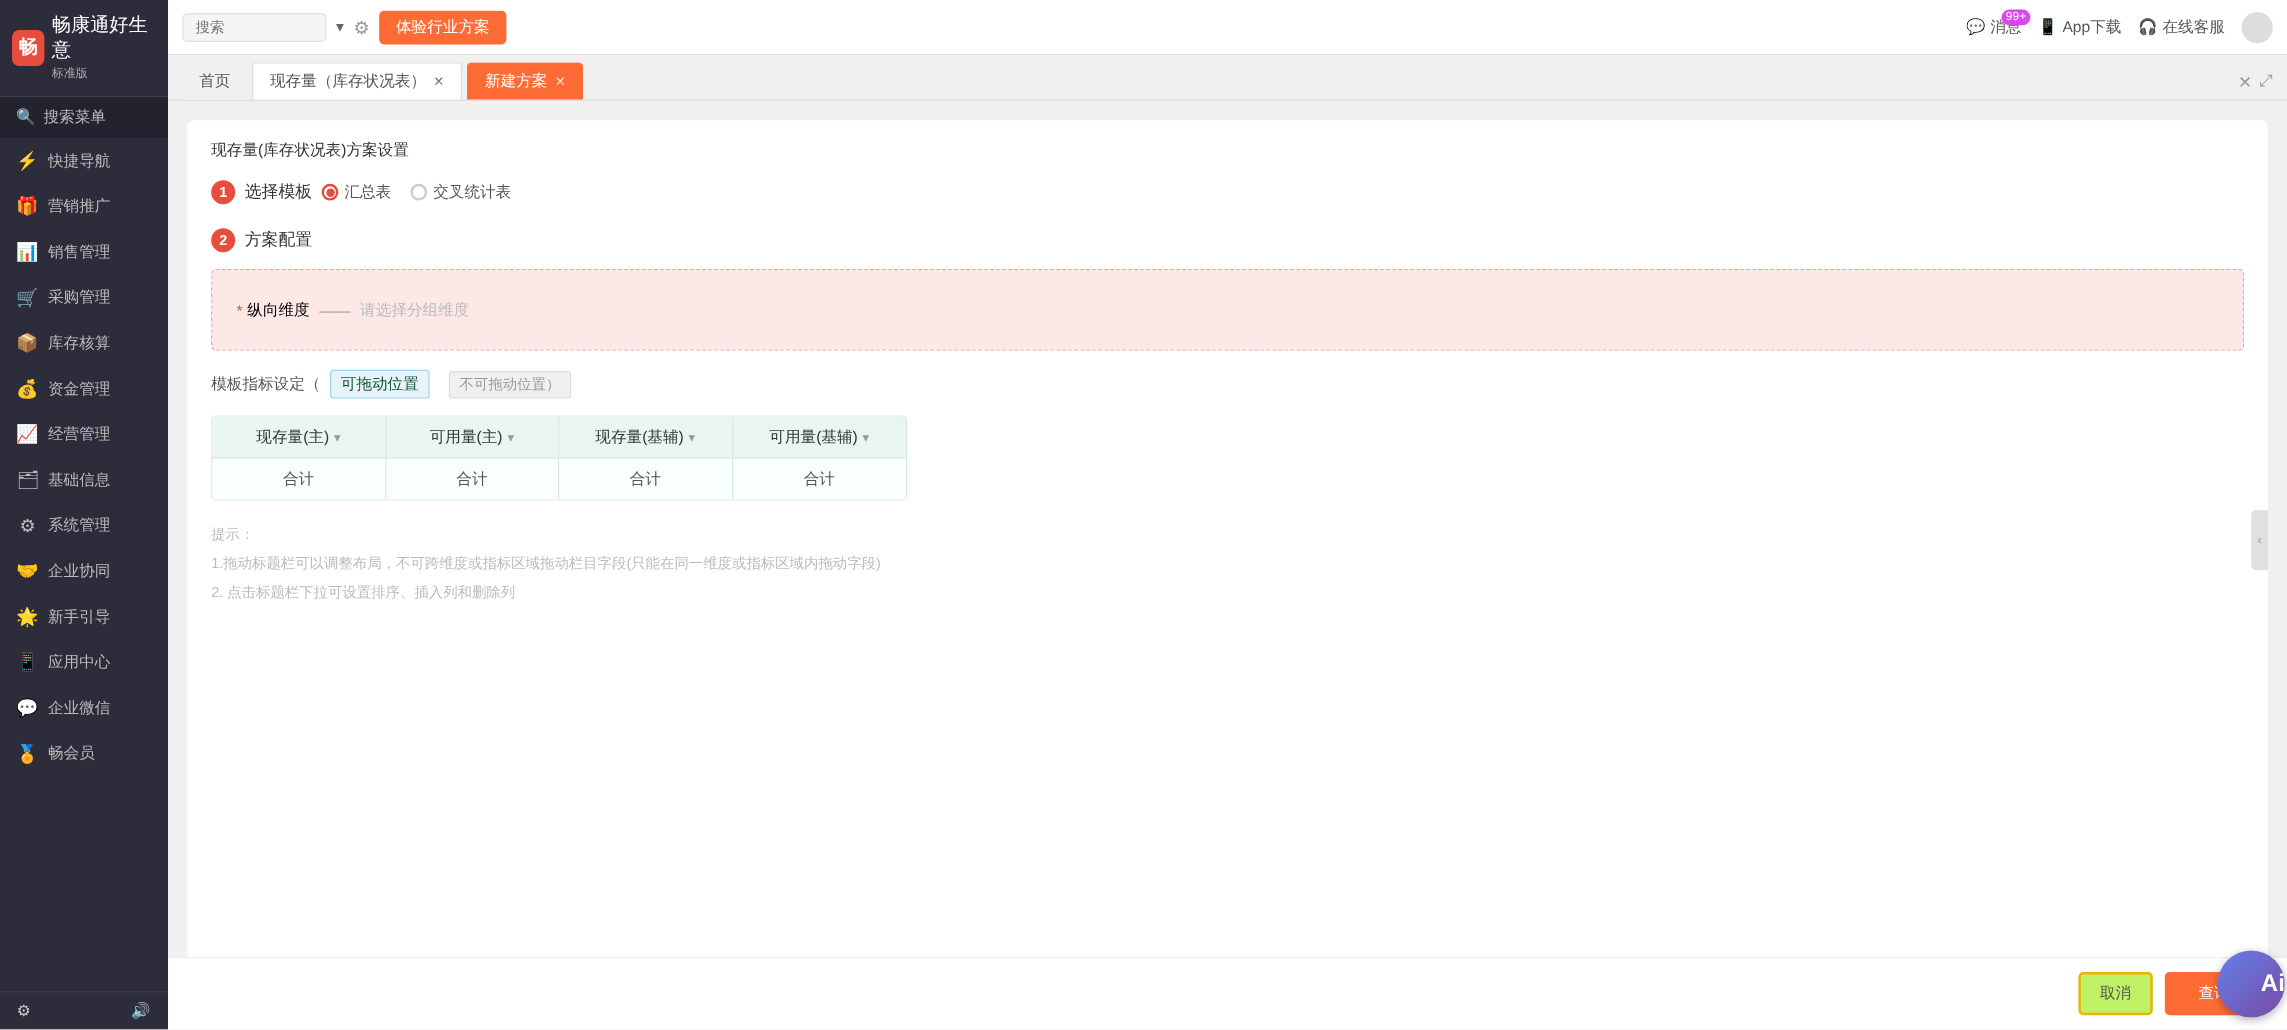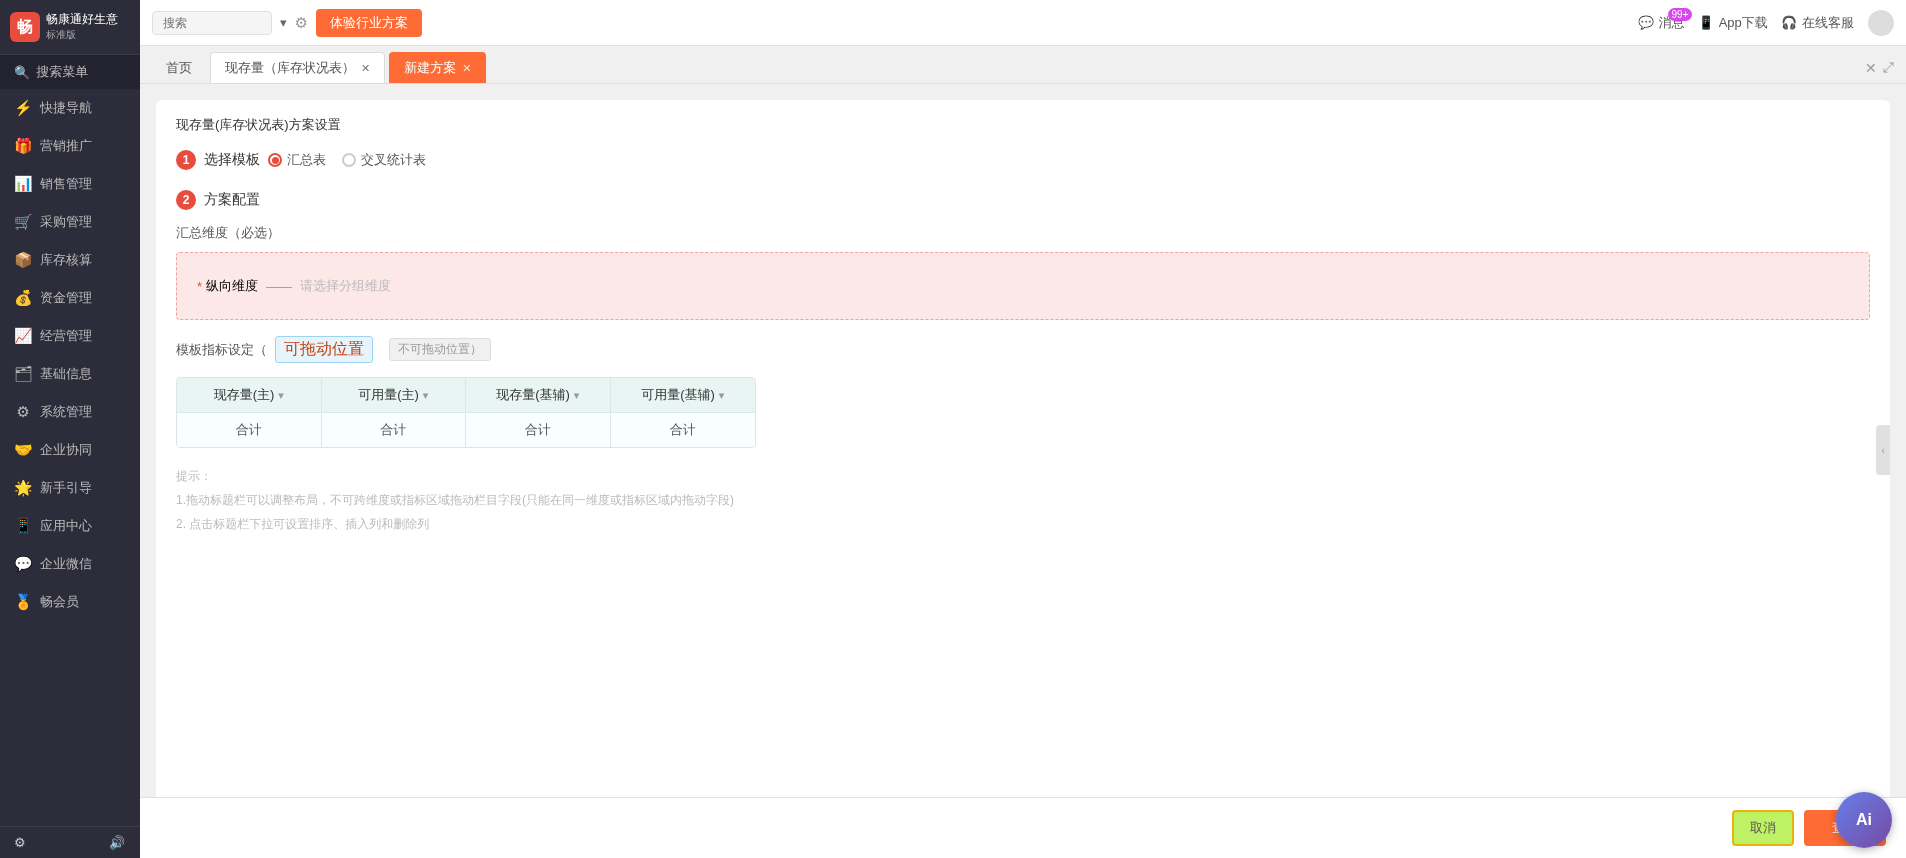--- a/index.html
+++ b/index.html
@@ -22,21 +22,21 @@
       gap: 6px;
       border-bottom: 1px solid #3a3a4a;
     }
     .sidebar-logo-icon {
       width: 30px; height: 30px;
       background: #e74c3c;
       border-radius: 6px;
       display: flex; align-items: center; justify-content: center;
       color: white; font-size: 16px; font-weight: bold;
     }
-    .sidebar-logo-text { font-size: 12px; color: #fff; line-height: 1.3; }
+    .sidebar-logo-text { font-size: 16px; color: #fff; line-height: 1.3; }
     .sidebar-logo-sub { font-size: 10px; color: #aaa; }
 
     .sidebar-scroll { flex: 1; overflow-y: auto; }
     .sidebar-item {
       display: flex; align-items: center; gap: 8px;
       padding: 10px 14px;
       cursor: pointer;
       color: #bbb;
       font-size: 13px;
     }
@@ -192,21 +192,21 @@
     }
     .dim-required { color: #e74c3c; margin-right: 4px; }
     .dim-arrow { color: #999; margin: 0 8px; }
     .dim-placeholder { color: #bbb; font-size: 13px; }
 
     
     .indicator-settings { margin-bottom: 14px; }
     .indicator-settings-label { font-size: 13px; color: #555; margin-bottom: 8px; display: flex; align-items: center; gap: 8px; }
     .draggable-badge {
       background: #e8f4fc; border: 1px solid #9dd4f0;
-      border-radius: 3px; padding: 2px 8px; font-size: 16px; color: #c2410c;
+      border-radius: 3px; padding: 2px 8px; font-size: 13px; color: #14532d;
     }
     .non-draggable-badge {
       background: #f0f0f0; border: 1px solid #ddd;
       border-radius: 3px; padding: 2px 8px; font-size: 12px; color: #999;
     }
 
     
     .stats-section-title { color: #2aab8c; font-size: 13px; margin-bottom: 8px; }
     .stats-table { border: 1px solid #d9e8e5; border-radius: 4px; overflow: hidden; width: 580px; }
     .stats-table-header {
@@ -420,21 +420,20 @@
         </div>
       </div>
 
       <div class="section">
         <div class="section-header">
           <div class="section-num">2</div>
           <div class="section-label">方案配置</div>
         </div>
 
         <div class="config-section">
-          <div class="config-label">汇总维度（必选）</div>
           <div class="dim-area">
             <span class="dim-required">*</span>
             <span>纵向维度</span>
             <span class="dim-arrow">——</span>
             <span class="dim-placeholder">请选择分组维度</span>
           </div>
         </div>
 
         <div class="indicator-settings">
           <div class="indicator-settings-label">
@@ -493,15 +492,15 @@
       <div class="right-edge">‹</div>
     </div>
   </div>
 
   <div class="action-bar">
     <button class="cancel-btn">取消</button>
     <button class="query-btn">查询</button>
   </div>
 </div>
 
-<div style="position:fixed; right:14px; bottom:10px; background:linear-gradient(135deg,#667eea,#764ba2); border-radius:50%; width:56px; height:56px; display:flex; align-items:center; justify-content:center; color:white; font-size:16px; font-weight:bold; cursor:pointer; box-shadow:0 2px 8px rgba(0,0,0,0.3);">
+<div style="position:fixed; right:2px; bottom:10px; background:linear-gradient(135deg,#667eea,#764ba2); border-radius:50%; width:56px; height:56px; display:flex; align-items:center; justify-content:flex-end; color:white; font-size:20px; font-weight:bold; cursor:pointer; box-shadow:0 2px 8px rgba(0,0,0,0.3);">
   <span>Ai</span>
 </div>
 
 </body></html>

